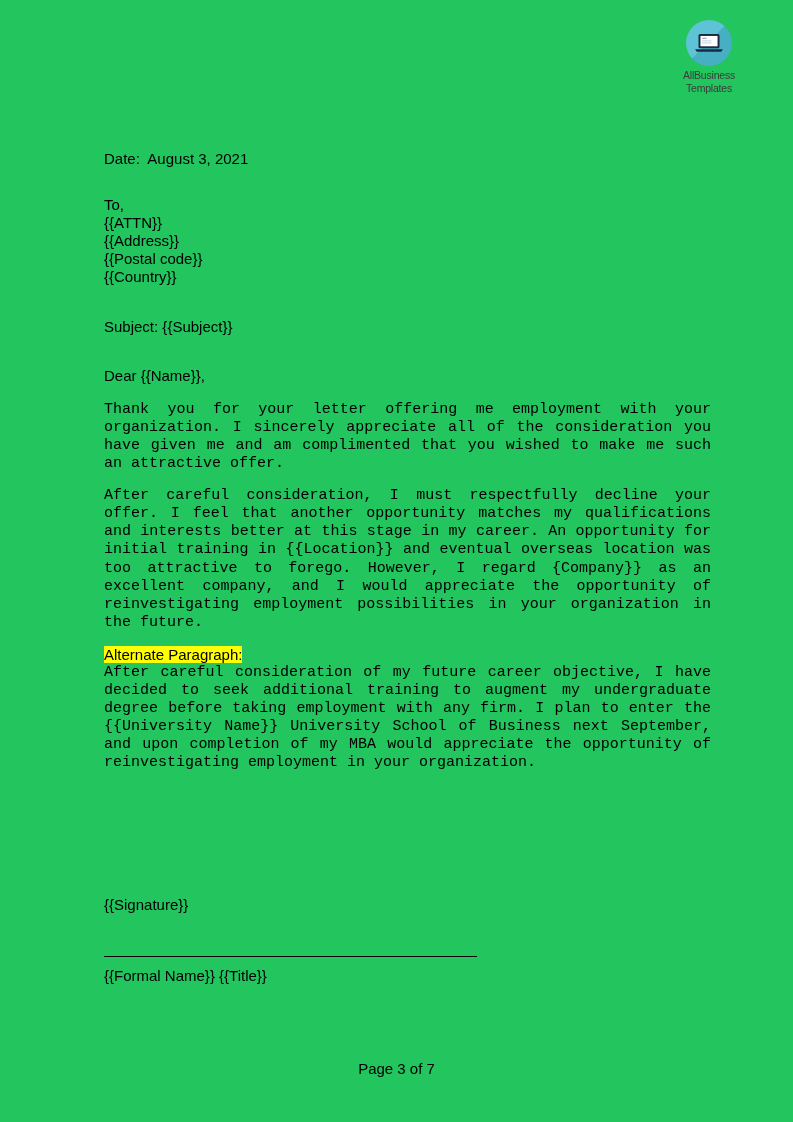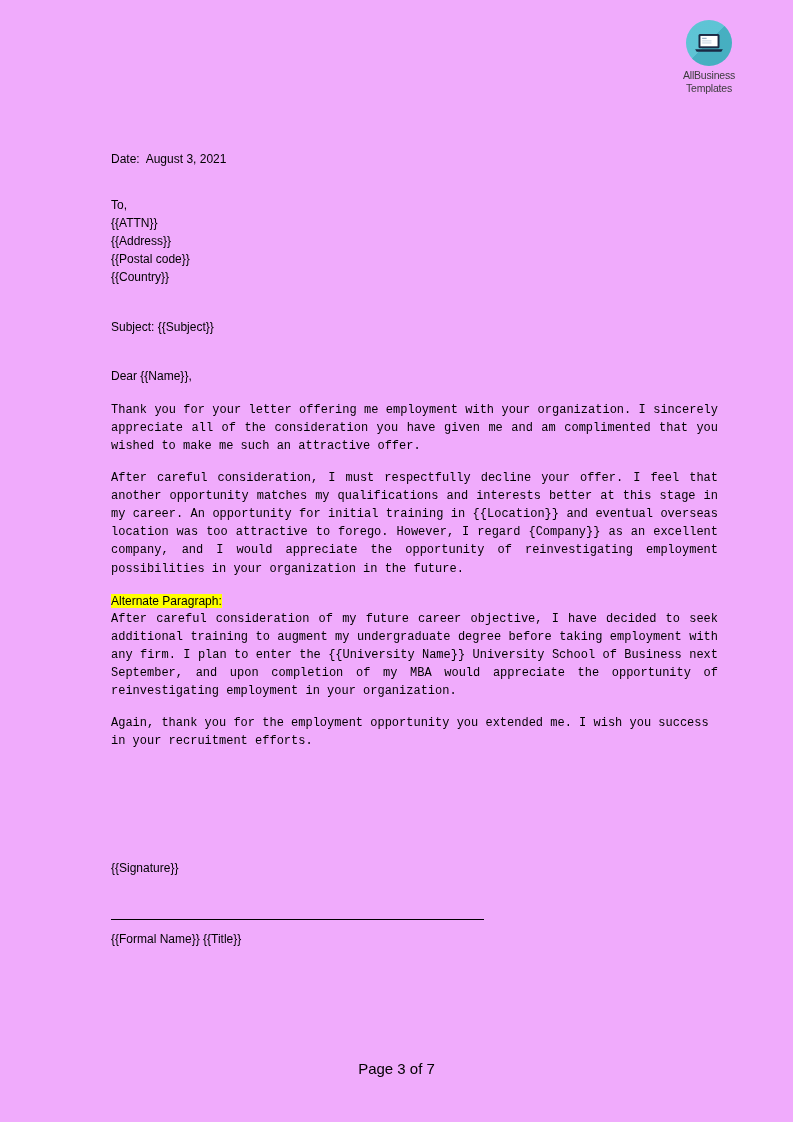--- a/index.html
+++ b/index.html
@@ -4,21 +4,21 @@
 <style>
   html, body {
     margin: 0;
     padding: 0;
     background: #ffffff;
   }
   .page {
     position: relative;
     width: 793px;
     height: 1122px;
-    background: #f0abfc;
+    background: #22c55e;
     font-family: "Liberation Sans", sans-serif;
     color: #000000;
     overflow: hidden;
     box-sizing: border-box;
   }
 
   
   .logo-block {
     position: absolute;
     top: 20px;
@@ -66,24 +66,24 @@
     width: 793px;
     text-align: center;
     font-size: 16.5px;
     font-weight: bold;
     letter-spacing: 0.2px;
   }
 
   
   .body-wrap {
     position: absolute;
-    left: 111px;
+    left: 104px;
     top: 150px;
     width: 607px;
-    font-size: 12px;
+    font-size: 15px;
     line-height: 18.1px;
   }
 
   .line { white-space: pre; }
 
   .gap-28 { height: 28px; }
   .gap-20 { height: 20px; }
   .gap-16 { height: 16px; }
   .gap-14 { height: 14px; }
   .gap-31 { height: 31px; }
@@ -177,21 +177,20 @@
     <div class="gap-14"></div>
 
     <div>
       <span class="alt-head">Alternate Paragraph:</span>
     </div>
 
     <p class="para">After careful consideration of my future career objective, I have decided to seek additional training to augment my undergraduate degree before taking employment with any firm. I plan to enter the {{University Name}} University School of Business next September, and upon completion of my MBA would appreciate the opportunity of reinvestigating employment in your organization.</p>
 
     <div class="gap-14"></div>
 
-    <p class="para para-last-nojust">Again, thank you for the employment opportunity you extended me. I wish you success in your recruitment efforts.</p>
 
     <div class="gap-47"></div>
 
 
     <div class="gap-42"></div>
     <div class="gap-20"></div>
 
     <div class="line">{{Signature}}</div>
 
     <div class="gap-42"></div>

